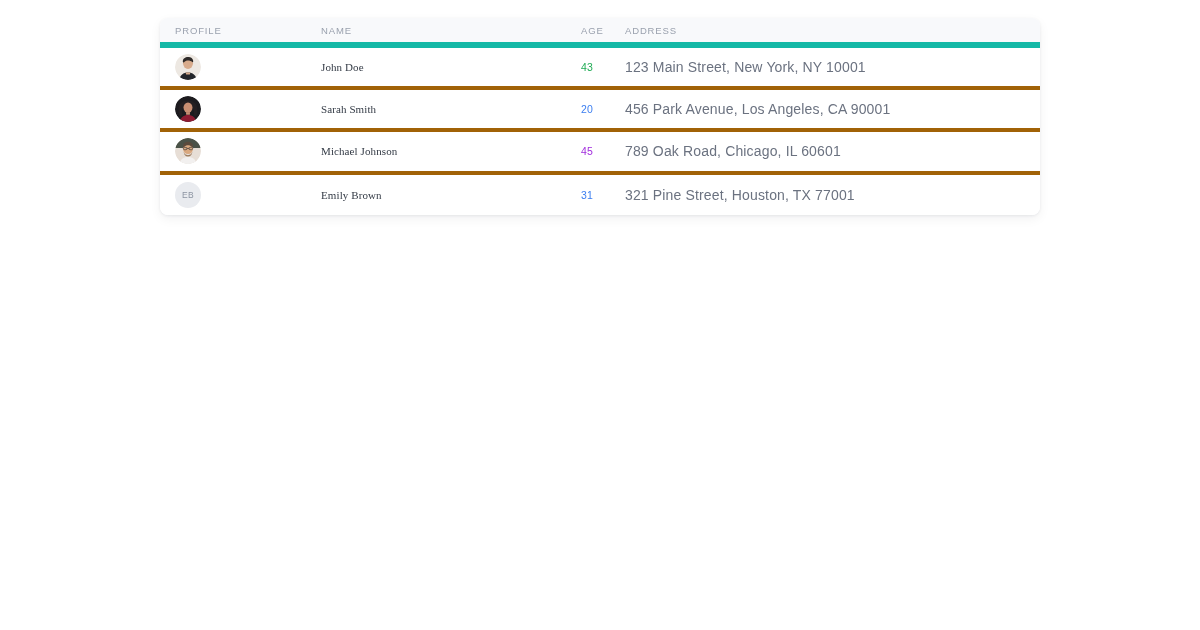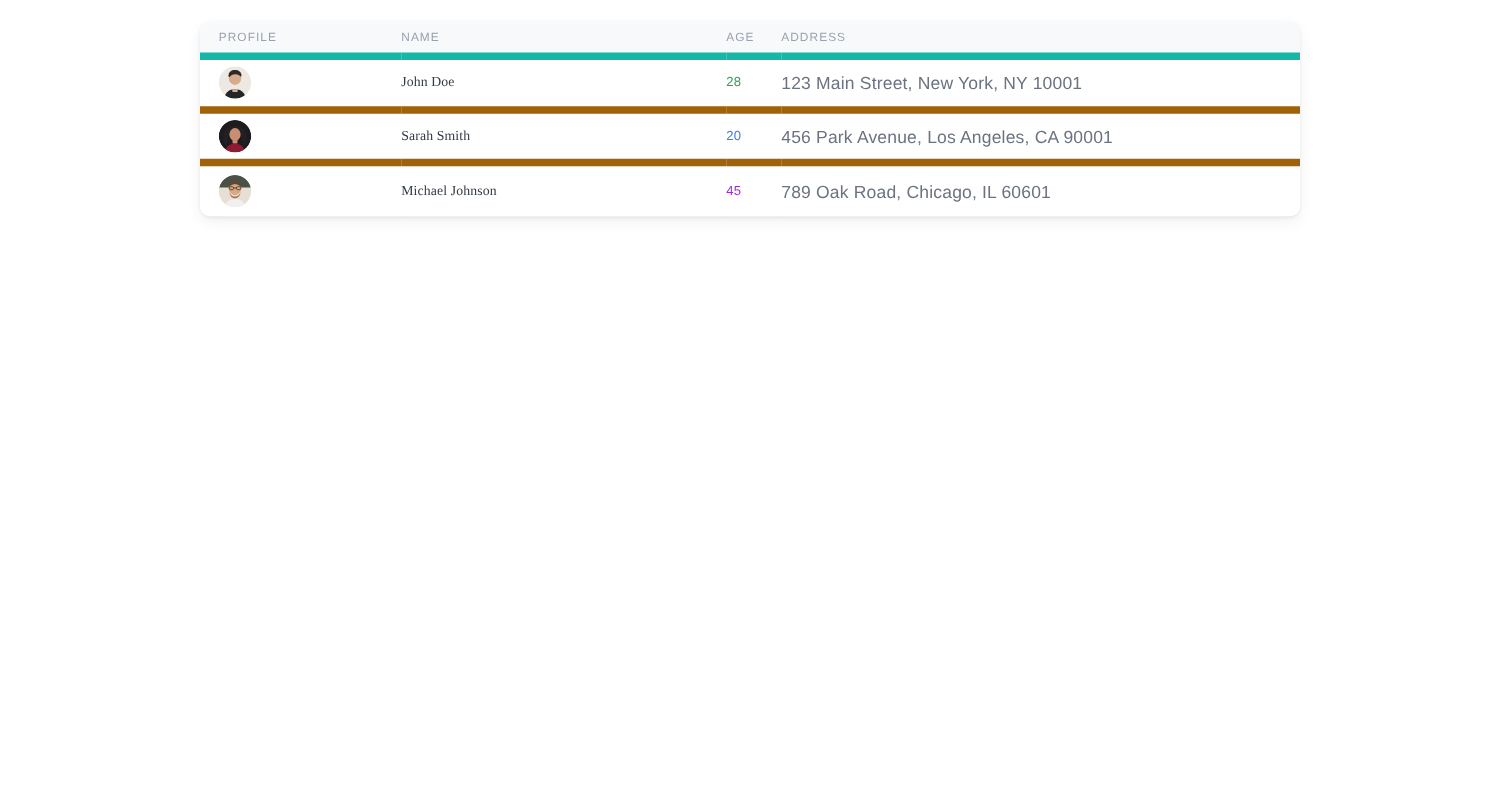--- a/index.html
+++ b/index.html
@@ -61,21 +61,21 @@
   th.col-age     { width: 44px;   padding-left: 0; }
   th.col-address { width: auto;   padding-left: 0; }
 
   
   tbody tr {
     height: 42.5px;
     background: #ffffff;
   }
 
   tbody tr + tr td {
-    border-top: 6px solid #a16207;
+    border-top: 4px solid #a16207;
   }
 
   tbody td {
     padding: 0;
     vertical-align: middle;
     font-size: 11px;
     color: #3d4450;
     white-space: nowrap;
   }
 
@@ -138,21 +138,21 @@
                   <rect width="26" height="26" fill="#ede8e2"></rect>
                   <ellipse cx="13" cy="9.3" rx="5" ry="5.6" fill="#d8ab8c"></ellipse>
                   <path d="M7.8 7.6c0-3 2.4-4.6 5.2-4.6s5.2 1.5 5.2 4.3c0 .9-.5 1.1-1 .6-1-1-2.6-1.5-4.2-1.5-1.6 0-2.9.6-3.9 1.8-.6.7-1.3.5-1.3-.6z" fill="#2e2a28"></path>
                   <path d="M4.4 26c.4-5 4-7.6 8.6-7.6S21.2 21 21.6 26z" fill="#23252a"></path>
                   <path d="M10.6 18.4h4.8l-.5 2.2h-3.8z" fill="#d8ab8c"></path>
                 </g>
               </svg>
             </span>
           </td>
           <td class="cell-name">John Doe</td>
-          <td class="cell-age" style="color: rgb(31, 171, 84);">28</td>
+          <td class="cell-age" style="color: rgb(31, 171, 84);">43</td>
           <td class="cell-address">123 Main Street, New York, NY 10001</td>
         </tr>
 
         <tr>
           <td class="cell-profile">
             <span class="avatar">
               <svg viewBox="0 0 26 26" xmlns="http://www.w3.org/2000/svg">
                 <defs>
                     <clipPath id="c2">
                       <circle cx="13" cy="13" r="13"></circle>
@@ -194,18 +194,26 @@
                   <path d="M4.6 26c.5-4.5 3.8-6.9 8.4-6.9s7.9 2.4 8.4 6.9z" fill="#f2f0ef"></path>
                 </g>
               </svg>
             </span>
           </td>
           <td class="cell-name">Michael Johnson</td>
           <td class="cell-age" style="color: rgb(160, 43, 221);">45</td>
           <td class="cell-address">789 Oak Road, Chicago, IL 60601</td>
         </tr>
 
+        <tr>
+          <td class="cell-profile">
+            <span class="avatar-initials">EB</span>
+          </td>
+          <td class="cell-name">Emily Brown</td>
+          <td class="cell-age" style="color: rgb(59, 126, 240);">31</td>
+          <td class="cell-address">321 Pine Street, Houston, TX 77001</td>
+        </tr>
 
       </tbody>
     </table>
   </div>
 
 </div>
 
 </body></html>

